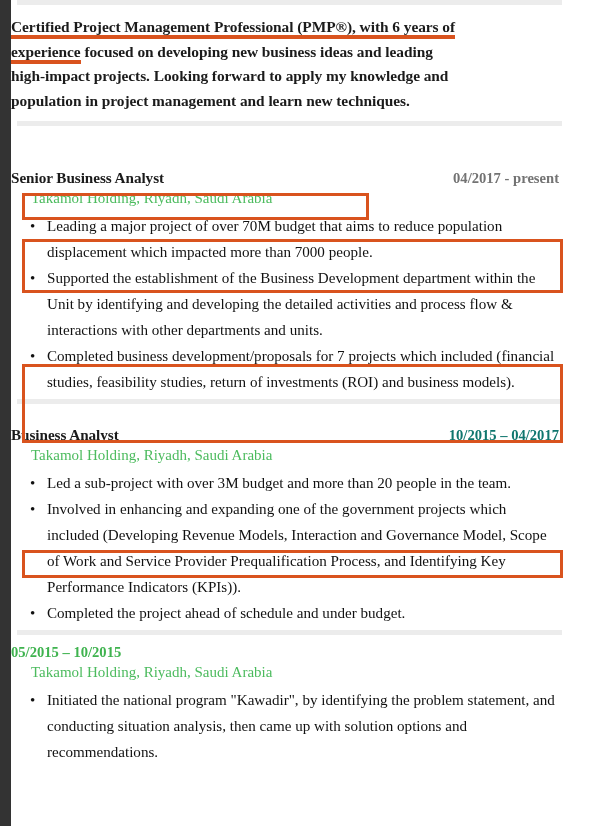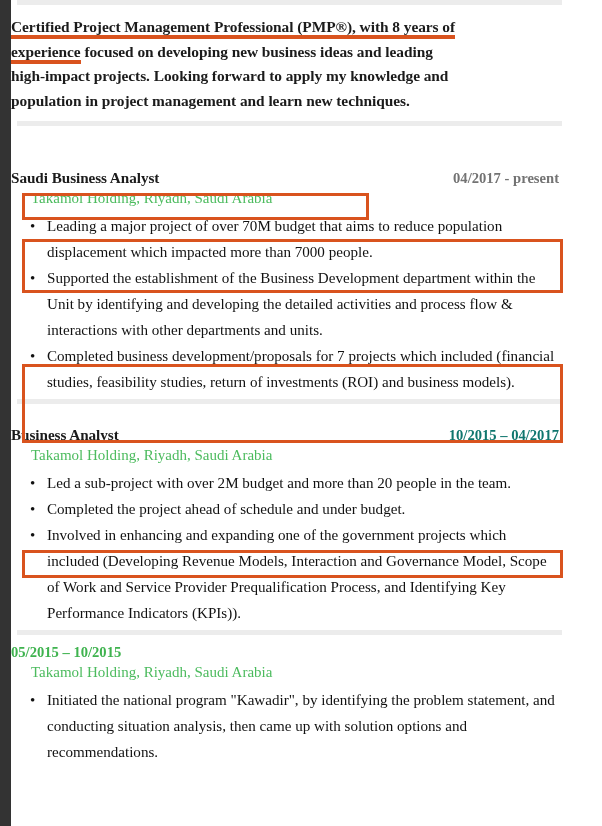--- a/index.html
+++ b/index.html
@@ -137,51 +137,51 @@
 
   <div class="left-band" style="background: rgb(51, 51, 51);"></div>
 
   <div class="paper"></div>
 
   <div class="content">
 
     <div class="rule" style="background: rgb(236, 236, 236);"></div>
 
     <div class="summary">
-      <span class="u-line" style="border-bottom-color: rgb(217, 83, 30);">Certified Project Management Professional (PMP®), with 8 years of</span><br>
+      <span class="u-line" style="border-bottom-color: rgb(217, 83, 30);">Certified Project Management Professional (PMP®), with 6 years of</span><br>
       <span class="u-line" style="border-bottom-color: rgb(217, 83, 30);">experience</span><span> focused on developing new business ideas and leading</span><br>
       <span>high-impact projects. Looking forward to apply my knowledge and</span><br>
       <span>population in project management and learn new techniques.</span>
     </div>
 
     <div class="rule" style="background: rgb(236, 236, 236);"></div>
     <div class="job">
       <div class="job-head">
-        <span class="job-title">Saudi Business Analyst</span>
+        <span class="job-title">Senior Business Analyst</span>
         <span class="job-date" style="color: #737373; margin-top: 35px;">04/2017 - present</span>
       </div>
       <div class="job-company" style="color: rgb(76, 187, 94);">Takamol Holding, Riyadh, Saudi Arabia</div>
       <ul class="bullets">
         <li>Leading a major project of over 70M budget that aims to reduce population displacement which impacted more than 7000 people.</li>
         <li>Supported the establishment of the Business Development department within the Unit by identifying and developing the detailed activities and process flow &amp; interactions with other departments and units.</li>
         <li>Completed business development/proposals for 7 projects which included (financial studies, feasibility studies, return of investments (ROI) and business models).</li>
       </ul>
     </div>
 
     <div class="rule" style="background: rgb(236, 236, 236);"></div>
     <div class="job">
       <div class="job-head">
         <span class="job-title">Business Analyst</span>
         <span class="job-date" style="color: #0f766e; margin-top: 14px;">10/2015 – 04/2017</span>
       </div>
       <div class="job-company" style="color: rgb(76, 187, 94);">Takamol Holding, Riyadh, Saudi Arabia</div>
       <ul class="bullets">
-        <li>Led a sub-project with over 2M budget and more than 20 people in the team.</li>
+        <li>Led a sub-project with over 3M budget and more than 20 people in the team.</li>
+        <li>Involved in enhancing and expanding one of the government projects which included (Developing Revenue Models, Interaction and Governance Model, Scope of Work and Service Provider Prequalification Process, and Identifying Key Performance Indicators (KPIs)).</li>
         <li>Completed the project ahead of schedule and under budget.</li>
-        <li>Involved in enhancing and expanding one of the government projects which included (Developing Revenue Models, Interaction and Governance Model, Scope of Work and Service Provider Prequalification Process, and Identifying Key Performance Indicators (KPIs)).</li>
       </ul>
     </div>
 
     <div class="rule" style="background: rgb(236, 236, 236);"></div>
     <div class="job">
       <div class="job-head">
         <span class="job-date" style="color: rgb(63, 179, 79);">05/2015 – 10/2015</span>
       </div>
       <div class="job-company" style="color: rgb(76, 187, 94);">Takamol Holding, Riyadh, Saudi Arabia</div>
       <ul class="bullets">

